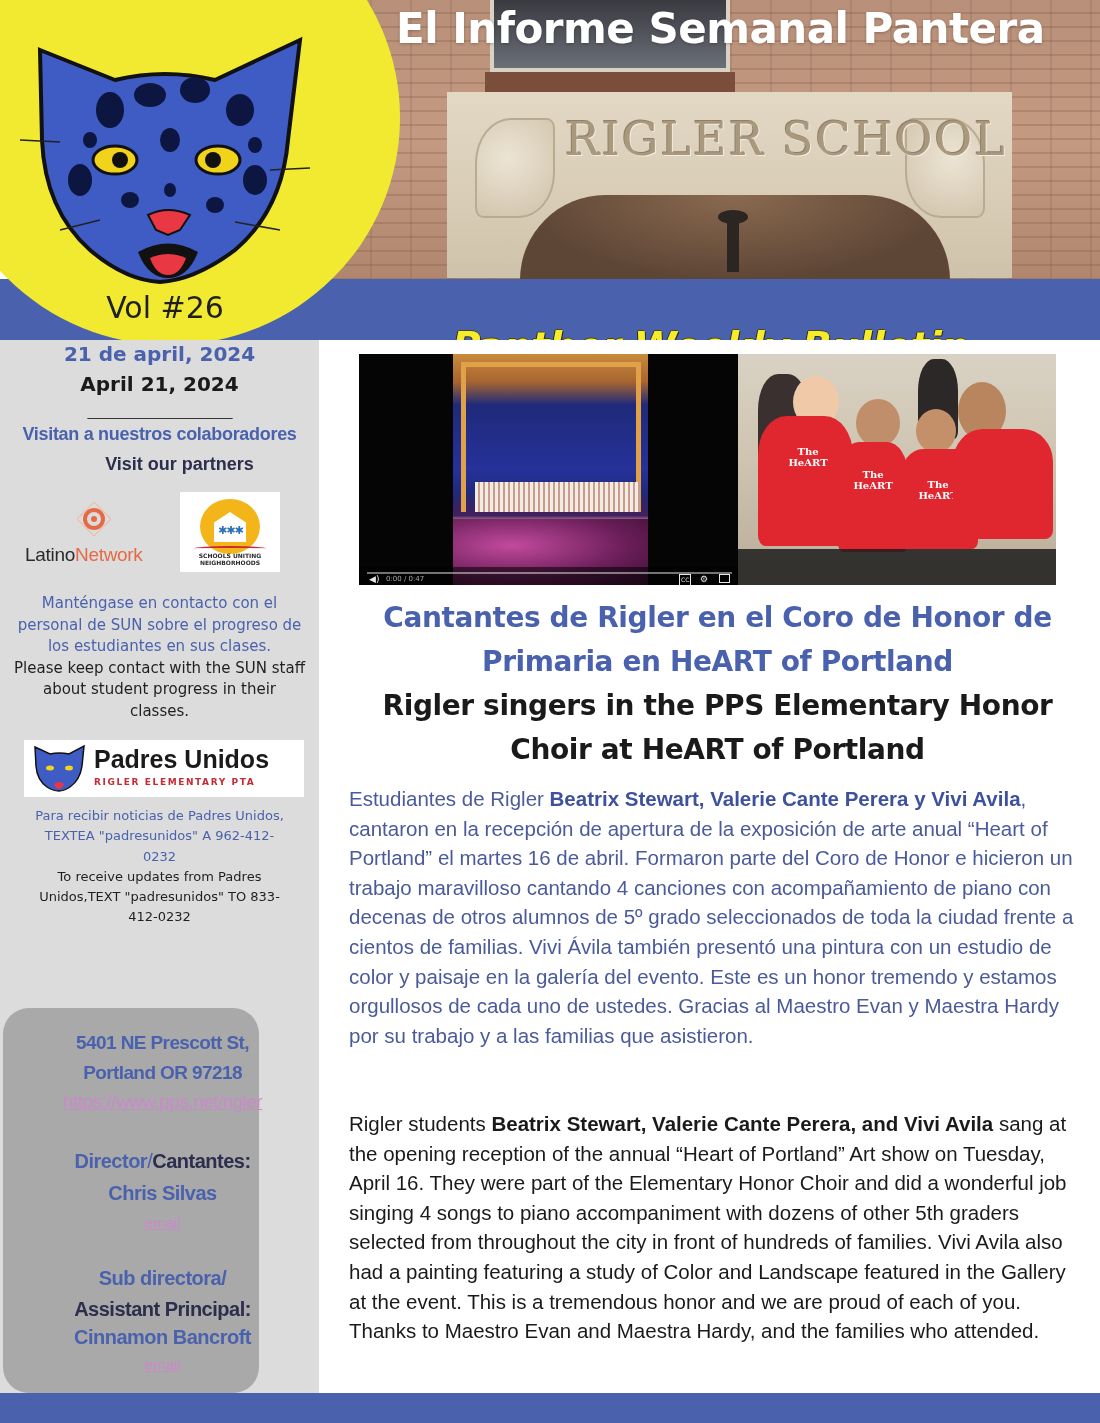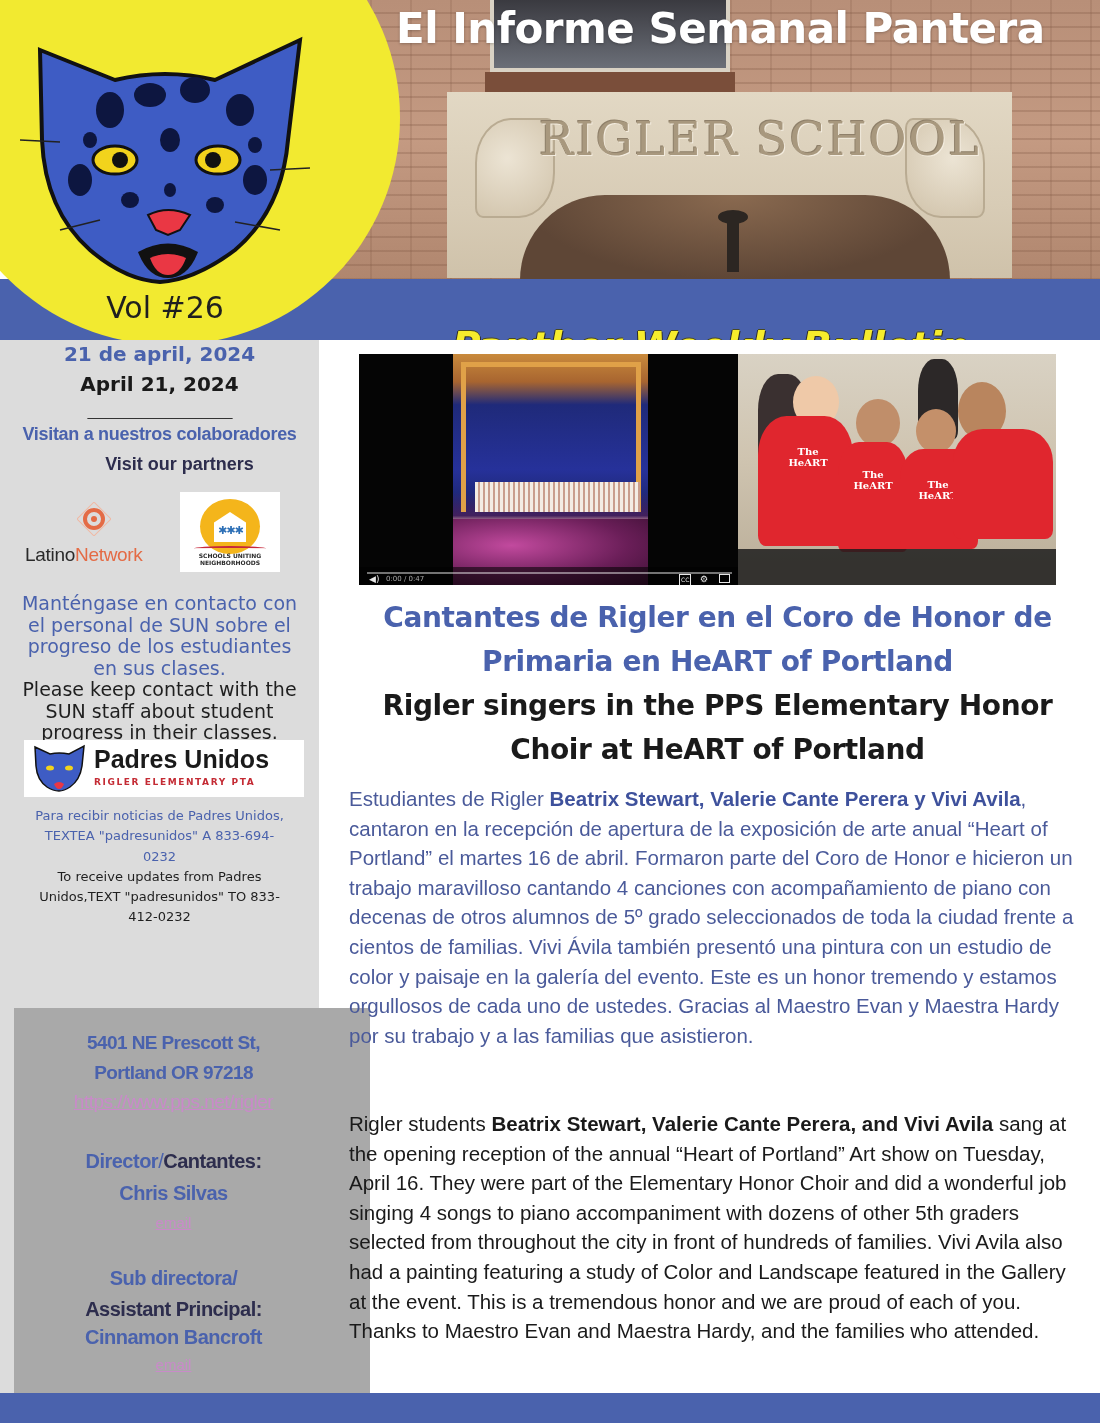--- a/index.html
+++ b/index.html
@@ -31,21 +31,21 @@
     border-radius: 90px 90px 0 0;
   }
   .carving-left, .carving-right {
     position: absolute; top: 118px; width: 80px; height: 100px;
     border: 2px solid #b9ab92; border-radius: 45% 10% 45% 10%;
     background: radial-gradient(circle at 40% 40%, #ece4d4, #cfc1a8);
   }
   .carving-left { left: 475px; }
   .carving-right { left: 905px; transform: scaleX(-1); }
   .engraving {
-    position: absolute; left: 539px; top: 112px; width: 330px;
+    position: absolute; left: 565px; top: 112px; width: 330px;
     font-family: "DejaVu Serif", serif; font-size: 46px; letter-spacing: 2px;
     color: #a8987e; text-shadow: 1px 1px 0 #f3ecdf, -1px -1px 0 #8f806a;
     font-weight: normal; white-space: nowrap;
   }
   .lamp { position: absolute; left: 727px; top: 212px; width: 12px; height: 60px; background: #2c2622; }
   .lamp-top { position: absolute; left: 718px; top: 210px; width: 30px; height: 14px; background: #2c2622; border-radius: 50%; }
   .main-title {
     position: absolute; left: 396px; top: 4px; width: 700px;
     font-family: "DejaVu Sans", sans-serif; font-weight: bold; font-size: 42px;
     color: #ffffff; letter-spacing: -0.5px; white-space: nowrap;
@@ -64,41 +64,41 @@
   .subtitle {
     position: absolute; left: 452px; top: 284px; width: 600px;
     font-family: "DejaVu Sans", sans-serif; font-weight: bold; font-style: italic;
     font-size: 39px; color: #f6ec2c; letter-spacing: -0.5px; white-space: nowrap;
     text-shadow: 1px 1px 0 #2b2b2b, -1px 0 0 #2b2b2b, 0 -1px 0 #4a4a20;
     margin-top: 40px;
   }
 
   
   .sidebar { position: absolute; left: 0; top: 340px; width: 319px; height: 1053px; background: #dcdcdc; }
-  .sidebar-lower { position: absolute; left: 14px; top: 668px; width: 356px; height: 385px; background: #a9a9a9; }
+  .sidebar-lower { position: absolute; left: 3px; top: 668px; width: 256px; height: 385px; background: #a9a9a9; border-radius: 26px; }
   .sb-center { position: absolute; left: 0; width: 319px; text-align: center; }
   .date-es { top: 2px; font-size: 20px; font-weight: bold; color: #4a62ad; }
   .date-en { top: 32px; font-size: 20px; font-weight: bold; color: #1a1a1a; }
   .divider { top: 63px; font-size: 14px; color: #333; letter-spacing: -1px; }
   .partners-es { top: 84px; font-size: 18px; color: #4a62ad; font-family: "Liberation Sans", sans-serif; font-weight: bold; letter-spacing: -0.3px; }
   .partners-en { top: 114px; font-size: 18px; color: #2d2d4d; font-family: "Liberation Sans", sans-serif; font-weight: bold; padding-left: 40px; }
 
   .latino-logo { position: absolute; left: 25px; top: 162px; width: 148px; height: 70px; }
   .latino-icon { position: absolute; left: 52px; top: 0; width: 34px; height: 34px; }
   .latino-text { position: absolute; left: 0; top: 42px; font-size: 19px; font-family: "Liberation Sans", sans-serif; white-space: nowrap; letter-spacing: -0.3px; }
   .latino-text .l1 { color: #2a2a2a; }
   .latino-text .l2 { color: #e46b45; }
   .sun-logo { position: absolute; left: 180px; top: 152px; width: 100px; height: 80px; background: #ffffff; }
   .sun-circle { position: absolute; left: 20px; top: 7px; width: 60px; height: 55px; border-radius: 50%; background: #f4b51b; }
   .sun-house { position: absolute; left: 34px; top: 20px; width: 32px; height: 30px; background: #ffffff; clip-path: polygon(50% 0, 100% 35%, 100% 100%, 0 100%, 0 35%); }
   .sun-kids { position: absolute; left: 38px; top: 32px; font-size: 11px; color: #2c6fb6; font-weight: bold; letter-spacing: -1px; }
   .sun-text { position: absolute; left: 0; top: 60px; width: 100px; text-align: center; font-size: 6px; line-height: 7px; color: #2a2a2a; font-weight: bold; }
   .sun-swoosh { position: absolute; left: 14px; top: 54px; width: 72px; height: 5px; border-top: 2px solid #c7283b; border-radius: 50%; }
 
-  .sun-contact { top: 253px; font-size: 19px; line-height: 21.5px; padding: 0 14px; }
+  .sun-contact { top: 253px; font-size: 15px; line-height: 21.5px; padding: 0 14px; }
   .sun-contact .es { color: #4a62ad; }
   .sun-contact .en { color: #1f1f1f; }
 
   .padres-logo { position: absolute; left: 24px; top: 400px; width: 280px; height: 57px; background: #ffffff; }
   .padres-panther { position: absolute; left: 8px; top: 4px; width: 55px; height: 48px; }
   .padres-title { position: absolute; left: 70px; top: 5px; font-family: "Liberation Sans", sans-serif; font-weight: bold; font-size: 25px; color: #1a1a1a; white-space: nowrap; }
   .padres-sub { position: absolute; left: 70px; top: 37px; font-size: 9px; letter-spacing: 1.6px; color: #c42b34; font-weight: bold; white-space: nowrap; }
 
   .padres-info { top: 466px; font-size: 13px; line-height: 20.3px; padding: 0 30px; }
   .padres-info .es { color: #4a62ad; }
@@ -261,21 +261,21 @@
       <path d="M3 3 L18 10 Q27 8 37 10 L52 2 L50 22 Q48 36 38 43 Q32 47 27 47 Q21 47 15 43 Q5 36 4 22 Z" fill="#3e5cc4" stroke="#111" stroke-width="1.5"></path>
       <ellipse cx="18" cy="24" rx="4" ry="2.5" fill="#f2d31c"></ellipse>
       <ellipse cx="37" cy="24" rx="4" ry="2.5" fill="#f2d31c"></ellipse>
       <path d="M22 40 Q27 36 32 40 Q30 45 27 45 Q24 45 22 40 Z" fill="#ea3744"></path>
     </svg>
     <div class="padres-title">Padres Unidos</div>
     <div class="padres-sub">RIGLER ELEMENTARY PTA</div>
   </div>
 
   <div class="sb-center padres-info">
-    <div class="es">Para recibir noticias de Padres Unidos, TEXTEA "padresunidos" A 833-694-0232</div>
+    <div class="es">Para recibir noticias de Padres Unidos, TEXTEA "padresunidos" A 962-412-0232</div>
     <div class="en">To receive updates from Padres Unidos,TEXT "padresunidos" TO 833-412-0232</div>
   </div>
 
   <div class="sidebar-lower">
     <div class="contact-block">
       <div class="addr1">5401 NE Prescott St,</div>
       <div class="addr2">Portland OR 97218</div>
       <div class="website">https://www.pps.net/rigler</div>
       <div class="dir-label"><span class="es">Director</span><span class="slash">/</span><span class="en">Cantantes:</span></div>
       <div class="dir-name">Chris Silvas</div>

